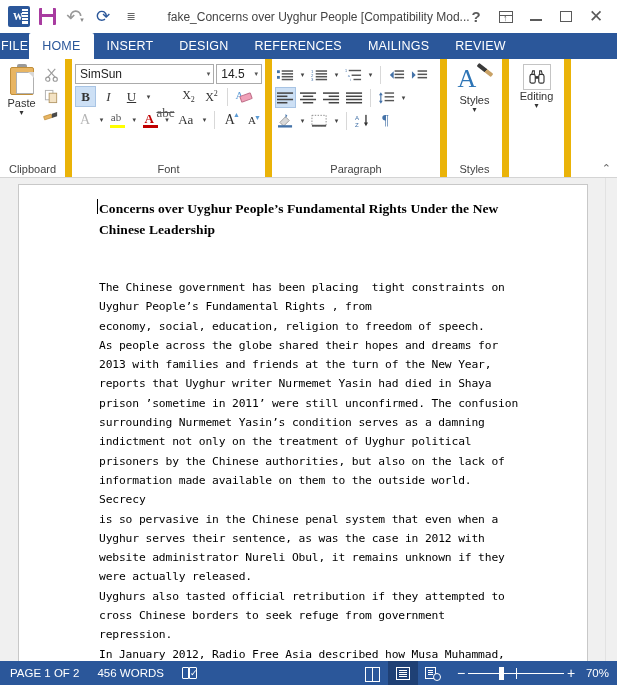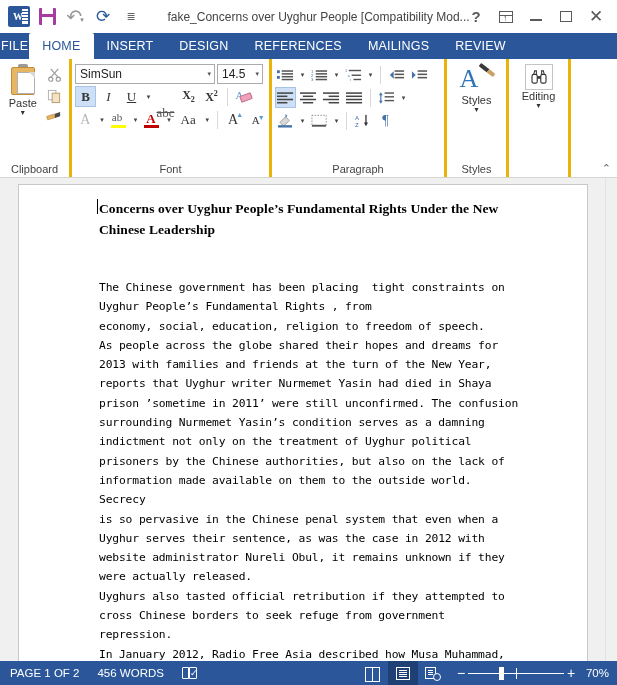--- a/index.html
+++ b/index.html
@@ -149,21 +149,21 @@
     flex: 0 0 119px;
     background: #ffffff;
     border-bottom: 1px solid #d4d4d4;
     display: flex;
     position: relative;
     overflow: hidden;
   }
   .rgroup {
     display: flex;
     flex-direction: column;
-    border-right: 3px solid #eab308;
+    border-right: 7px solid #eab308;
     position: relative;
     padding-top: 3px;
   }
   .rgroup:last-child { border-right: none; }
   .rgroup-body { flex: 1 1 auto; display: flex; padding: 0 3px; }
   .rgroup-label {
     height: 17px;
     font-size: 11px;
     color: #444;
     display: flex; align-items: center; justify-content: center;
@@ -244,21 +244,21 @@
     width: 21px; height: 21px;
     display: flex; align-items: center; justify-content: center;
     font-size: 13px; color: #333;
   }
   .fbtn.on { background: #cde0f5; border: 1px solid #a8c4e4; }
   .fbtn b { font-family: "Liberation Serif", serif; font-weight: bold; }
   .fbtn i { font-family: "Liberation Serif", serif; font-style: italic; font-size:13px;}
   .fbtn u { font-family: "Liberation Serif", serif; }
   .sep-v { width: 1px; height: 18px; background: #d8d8d8; margin: 0 3px; }
   .strike { text-decoration: line-through; font-size: 13px; color: #555; font-family:"Liberation Serif",serif;margin-top:32px;}
-  .subsup { font-family:"Liberation Serif",serif; font-weight:bold; font-size:12px;}
+  .subsup { font-family:"Liberation Serif",serif; font-weight:normal; font-size:12px;}
   .subsup sub, .subsup sup { font-size: 8px; }
   .eraser-icon { position: relative; width: 20px; height: 18px; }
   .eraser-icon .e-a { position:absolute; left:2px; top:1px; font-size:11px; color:#5B9BD5; font-family:"Liberation Serif",serif; }
   .eraser-icon .e-b { position:absolute; left:6px; top:6px; width:12px; height:7px; background:#F0A0B8; border:1px solid #C0708A; transform: rotate(-20deg); border-radius:1px;}
   .hl-icon { position: relative; width: 18px; height: 18px; }
   .hl-icon .hl-pen { position:absolute; left:2px; top:0px; font-size:11px; color:#555; font-family:"Liberation Serif",serif;}
   .hl-icon .hl-bar { position:absolute; left:1px; bottom:1px; width:15px; height:3px; background:#FFFF00;}
   .fc-icon { position: relative; width: 18px; height: 18px; }
   .fc-icon .fc-a { position:absolute; left:3px; top:0px; font-size:13px; color:#C00000; font-weight:bold; font-family:"Liberation Serif",serif;}
   .fc-icon .fc-bar { position:absolute; left:1px; bottom:1px; width:15px; height:3px; background:#C00000;}

